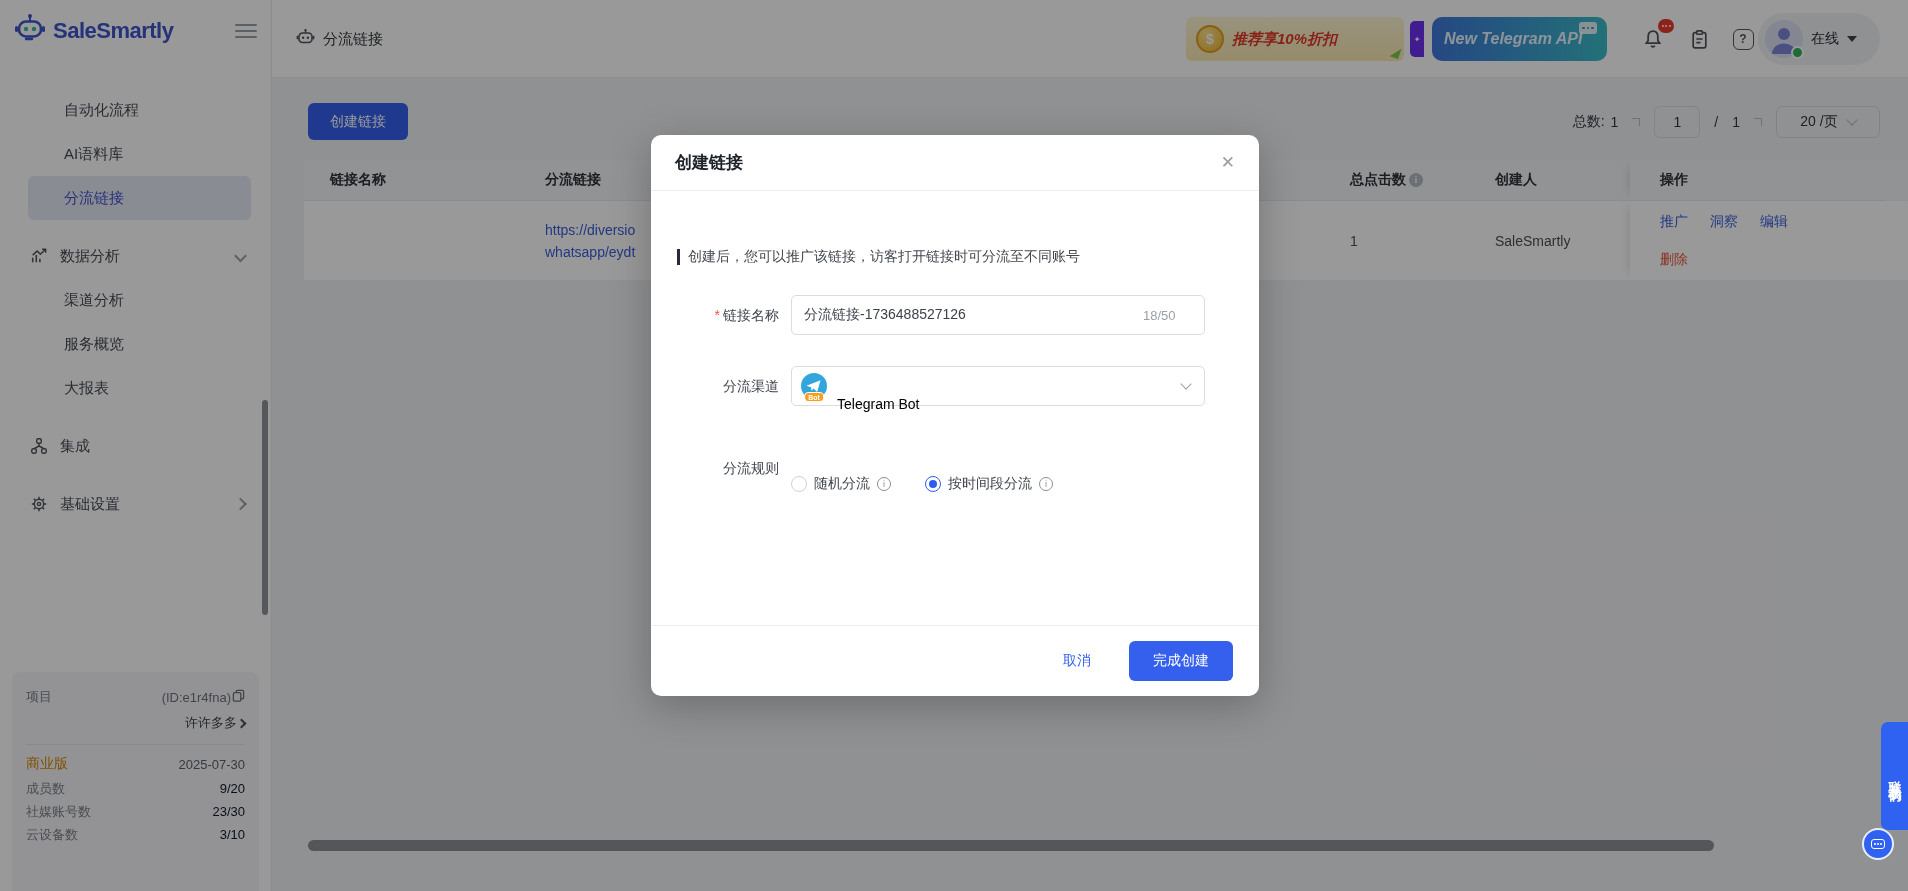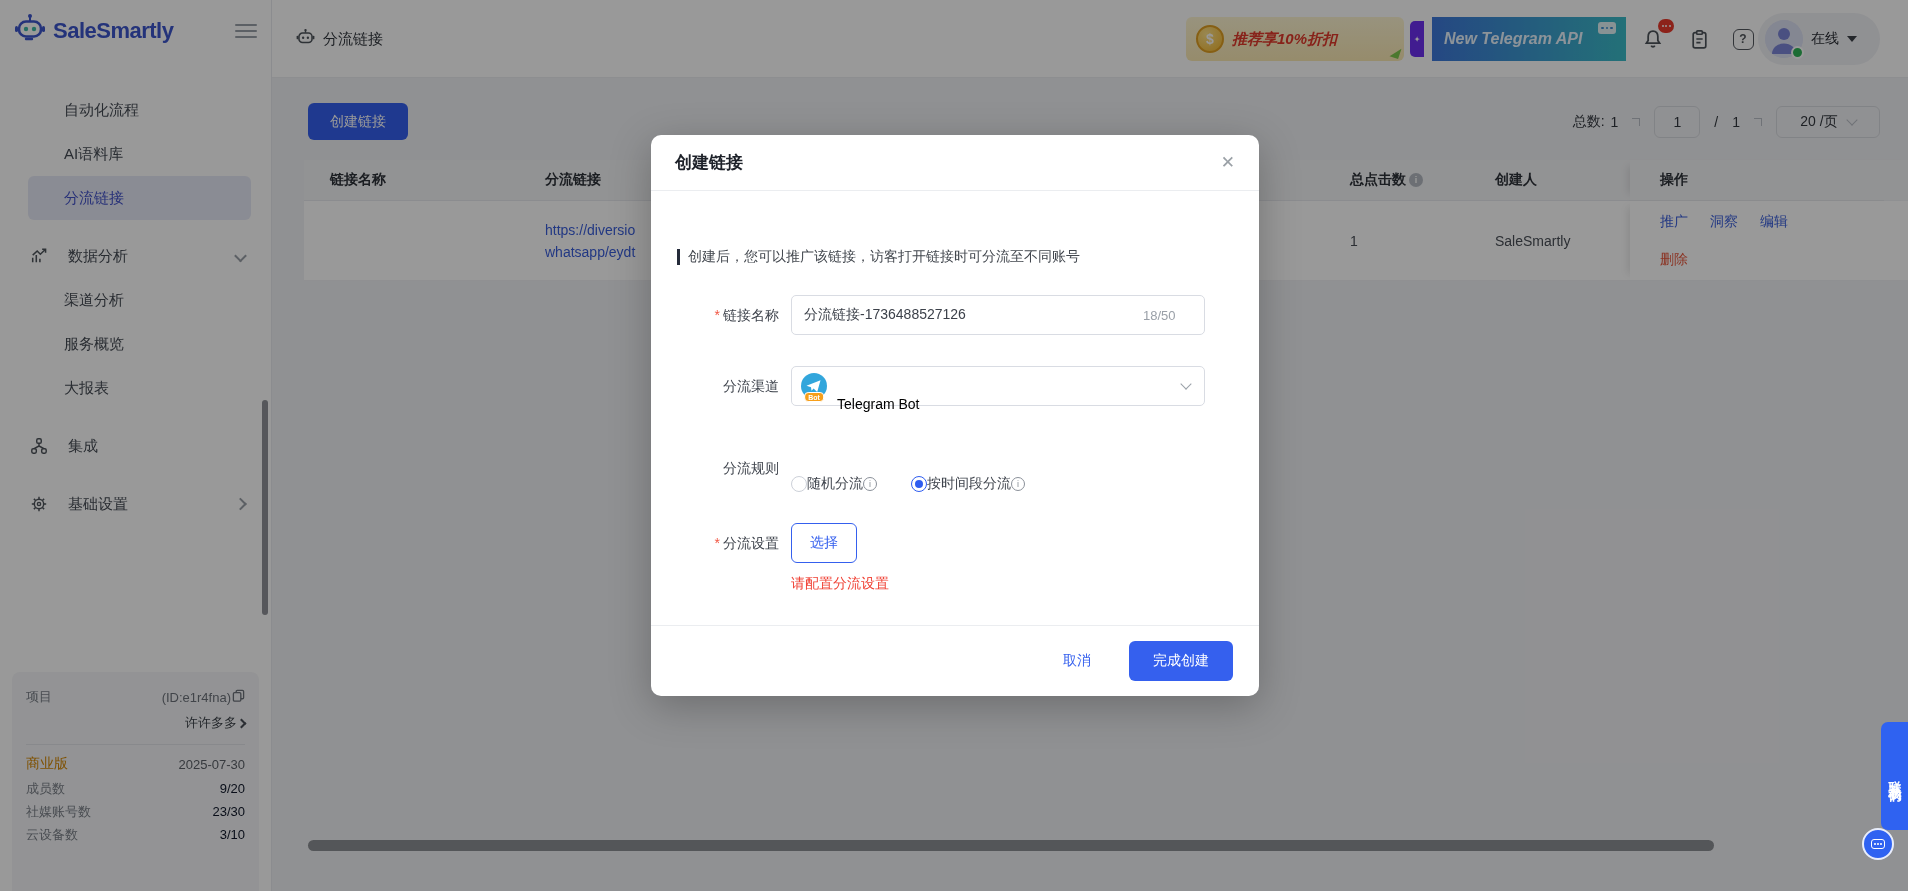--- a/index.html
+++ b/index.html
@@ -10,21 +10,21 @@
   
   .sidebar { position:absolute; left:0; top:0; width:272px; height:891px; background:#ffffff; border-right:1px solid #e8eaee; z-index:1; }
   .side-head { position:absolute; top:0; left:0; right:0; height:62px; display:flex; align-items:center; padding:0 14px 0 14px; }
   .brand { display:flex; align-items:center; gap:7px; }
   .brand-name { font-size:22px; font-weight:bold; color:#3d56cc; letter-spacing:-0.5px; }
   .hamburger { margin-left:auto; width:22px; cursor:pointer; }
   .hamburger i { display:block; height:2px; background:#9aa0a8; border-radius:2px; margin:4px 0; }
   .menu { position:absolute; top:88px; left:0; right:0; }
   .mi { position:relative; height:44px; display:flex; align-items:center; font-size:15px; color:#454b54; cursor:pointer; }
   .mi.sub { padding-left:64px; }
-  .mi.group { padding-left:30px; margin-top:14px; gap:20px; }
+  .mi.group { padding-left:30px; margin-top:14px; gap:12px; }
   .mi .gicon { width:18px; height:18px; flex:0 0 18px; display:flex; align-items:center; justify-content:center; }
   .mi.active { margin:0 20px 0 28px; padding-left:36px; background:#e7eaf7; border-radius:6px; color:#4353c9; }
   .mi .mchev { position:absolute; right:26px; top:50%; transform:translateY(-50%); display:flex; }
   .side-scrollbar { position:absolute; right:3px; top:400px; width:6px; height:215px; border-radius:3px; background:#8f9298; }
   .project-card { position:absolute; left:12px; right:12px; top:672px; height:250px; background:#f5f6f8; border-radius:8px; padding:12px 14px; font-size:13px; }
   .pc-row { display:flex; align-items:center; height:26px; }
   .pc-label { color:#7a7f88; }
   .pc-right { margin-left:auto; display:flex; align-items:center; gap:1px; color:#6d727b; }
   .pc-name { color:#3c4149; justify-content:flex-end; }
   .pc-divider { border-top:1px solid #e3e5ea; margin:8px 0 6px; }
@@ -42,21 +42,21 @@
   
   .main { position:absolute; left:272px; top:0; right:0; bottom:0; }
   .main-header { position:absolute; top:0; left:0; right:0; height:78px; background:#fff; border-bottom:1px solid #ebedf0; }
   .page-title-wrap { position:absolute; left:24px; top:0; height:78px; display:flex; align-items:center; gap:8px; font-size:15px; color:#33383f; }
   .promo1 { position:absolute; left:914px; top:17px; width:218px; height:44px; border-radius:6px;
             background:linear-gradient(180deg,#fdf5d2,#fbe9b4); display:flex; align-items:center; gap:8px; padding:0 10px; cursor:pointer; overflow:hidden; }
   .promo1-text { font-size:15px; font-weight:bold; font-style:italic; color:#e23a2c; white-space:nowrap; }
   .coin { width:28px; height:28px; border-radius:50%; background:radial-gradient(circle at 35% 30%,#ffe289,#f2b62e); border:2px solid #e09f22; color:#fff; font-weight:bold; font-size:14px; display:flex; align-items:center; justify-content:center; }
   .promo1 .tri { position:absolute; right:4px; bottom:3px; width:0; height:0; border-left:9px solid transparent; border-bottom:11px solid #7ec84e; transform:rotate(18deg); }
   .promo-sliver { position:absolute; left:1138px; top:21px; width:14px; height:36px; border-radius:5px 0 0 5px; background:#6d2ff0; color:#fff; font-size:8px; display:flex; align-items:center; justify-content:center; cursor:pointer; }
-  .promo2 { position:absolute; left:1160px; top:17px; width:194px; height:44px; border-radius:0;
+  .promo2 { position:absolute; left:1160px; top:17px; width:175px; height:44px; border-radius:10px;
             background:linear-gradient(90deg,#3e78da,#3bbcc8); display:flex; align-items:center; padding:0 12px; cursor:pointer; overflow:hidden; }
   .promo2-text { font-size:16px; font-weight:bold; font-style:italic; color:#eaf6ff; white-space:nowrap; }
   .bubble { position:absolute; top:5px; right:10px; width:18px; height:12px; background:rgba(255,255,255,0.85); border-radius:3px; display:flex; align-items:center; justify-content:center; gap:2px; }
   .bubble i { width:2.5px; height:2.5px; border-radius:50%; background:#3f8fd0; }
   .hbtn { position:absolute; top:26px; width:26px; height:26px; display:flex; align-items:center; justify-content:center; cursor:pointer; }
   .badge { position:absolute; top:-7px; right:-8px; min-width:16px; height:14px; background:#e93a2c; border-radius:8px; display:flex; align-items:center; justify-content:center; gap:1.5px; padding:0 3px; }
   .badge i { width:2px; height:2px; border-radius:50%; background:#fff; }
   .qmark { width:21px; height:21px; border:1.6px solid #53575e; border-radius:6px; color:#53575e; font-size:12px; font-weight:bold; display:flex; align-items:center; justify-content:center; }
   .user-pill { position:absolute; left:1486px; top:13px; width:122px; height:52px; background:#f1f2f6; border-radius:26px; display:flex; align-items:center; padding:0 12px 0 7px; gap:8px; cursor:pointer; }
   .avatar { position:relative; width:38px; height:38px; border-radius:50%; background:#dde1f3; display:flex; align-items:flex-end; justify-content:center; overflow:visible; }
@@ -102,21 +102,21 @@
   .m-label { position:absolute; left:0; width:128px; text-align:right; font-size:14px; color:#3f444d; line-height:40px; }
   .req { color:#f25643; margin-right:3px; }
   .m-input { position:absolute; left:140px; width:414px; height:40px; border:1px solid #d9dce3; border-radius:5px; font-size:14px; color:#3c414a; padding:0 62px 0 12px; font-family:inherit; background:#fff; }
   .m-counter { position:absolute; left:492px; top:0; height:40px; display:flex; align-items:center; font-size:13px; color:#9aa0a8; }
   .m-select { position:absolute; left:140px; width:414px; height:40px; border:1px solid #d9dce3; border-radius:5px; display:flex; align-items:center; gap:10px; padding:0 14px 0 9px; cursor:pointer; background:#fff; }
   .tg-icon { position:relative; width:26px; height:26px; border-radius:50%; background:#32a6dc; flex:0 0 26px; }
   .tg-badge { position:absolute; left:50%; bottom:-3px; transform:translateX(-50%); background:#f79f1a; color:#fff; font-size:7px; font-weight:bold; border-radius:4px; padding:0.5px 3px; border:1px solid #fff; }
   .m-select .sel-text { font-size:14px; color:#000000;margin-top:36px; }
   .m-select .sel-chev { margin-left:auto; width:8px; height:8px; border-top:1.8px solid #9aa0a8; border-right:1.8px solid #9aa0a8; transform:rotate(135deg); margin-top:-4px; }
   .radio-group { position:absolute; left:140px; top:0; display:flex; align-items:center; gap:34px; height:24px; }
-  .radio-opt { display:flex; align-items:center; font-size:14px; color:#3f444d; cursor:pointer;margin-top:32px; }
+  .radio-opt { display:flex; align-items:center; gap:7px; font-size:14px; color:#3f444d; cursor:pointer;margin-top:32px; }
   .radio { position:relative; width:16px; height:16px; border-radius:50%; border:1px solid #cdd1d9; background:#fff; }
   .radio.selected { border-color:#2f5df0; }
   .radio.selected::after { content:""; position:absolute; inset:3px; border-radius:50%; background:#2f5df0; }
   .io { width:14px; height:14px; border:1px solid #8a9099; border-radius:50%; color:#8a9099; font-size:9px; display:inline-flex; align-items:center; justify-content:center; font-style:normal; }
   .choose-btn { position:absolute; left:140px; top:0; width:66px; height:40px; background:#fff; border:1px solid #3560ee; border-radius:6px; color:#3560ee; font-size:14px; cursor:pointer; font-family:inherit; }
   .m-error { position:absolute; left:140px; top:52px; font-size:14px; color:#f04134; }
   .m-footer { position:absolute; left:0; right:0; top:490px; bottom:0; border-top:1px solid #ebedf0; display:flex; align-items:center; justify-content:flex-end; gap:38px; padding-right:26px; }
   .cancel-btn { background:none; border:none; color:#3560ee; font-size:14px; cursor:pointer; font-family:inherit; }
   .submit-btn { width:104px; height:40px; font-size:14px; }
 
@@ -421,25 +421,20 @@
           <span class="io">i</span>
         </span>
         <span class="radio-opt">
           <span class="radio selected"></span>
           <span>按时间段分流</span>
           <span class="io">i</span>
         </span>
       </div>
     </div>
 
-    <div class="m-row" style="top:388px; height:80px;">
-      <span class="m-label"><span class="req">*</span><span>分流设置</span></span>
-      <button class="choose-btn">选择</button>
-      <span class="m-error">请配置分流设置</span>
-    </div>
 
     <div class="m-footer">
       <button class="cancel-btn">取消</button>
       <button class="btn-primary submit-btn">完成创建</button>
     </div>
   </div>
 
   <div class="contact-tab">
     <span class="contact-text">联系我们</span>
   </div>

